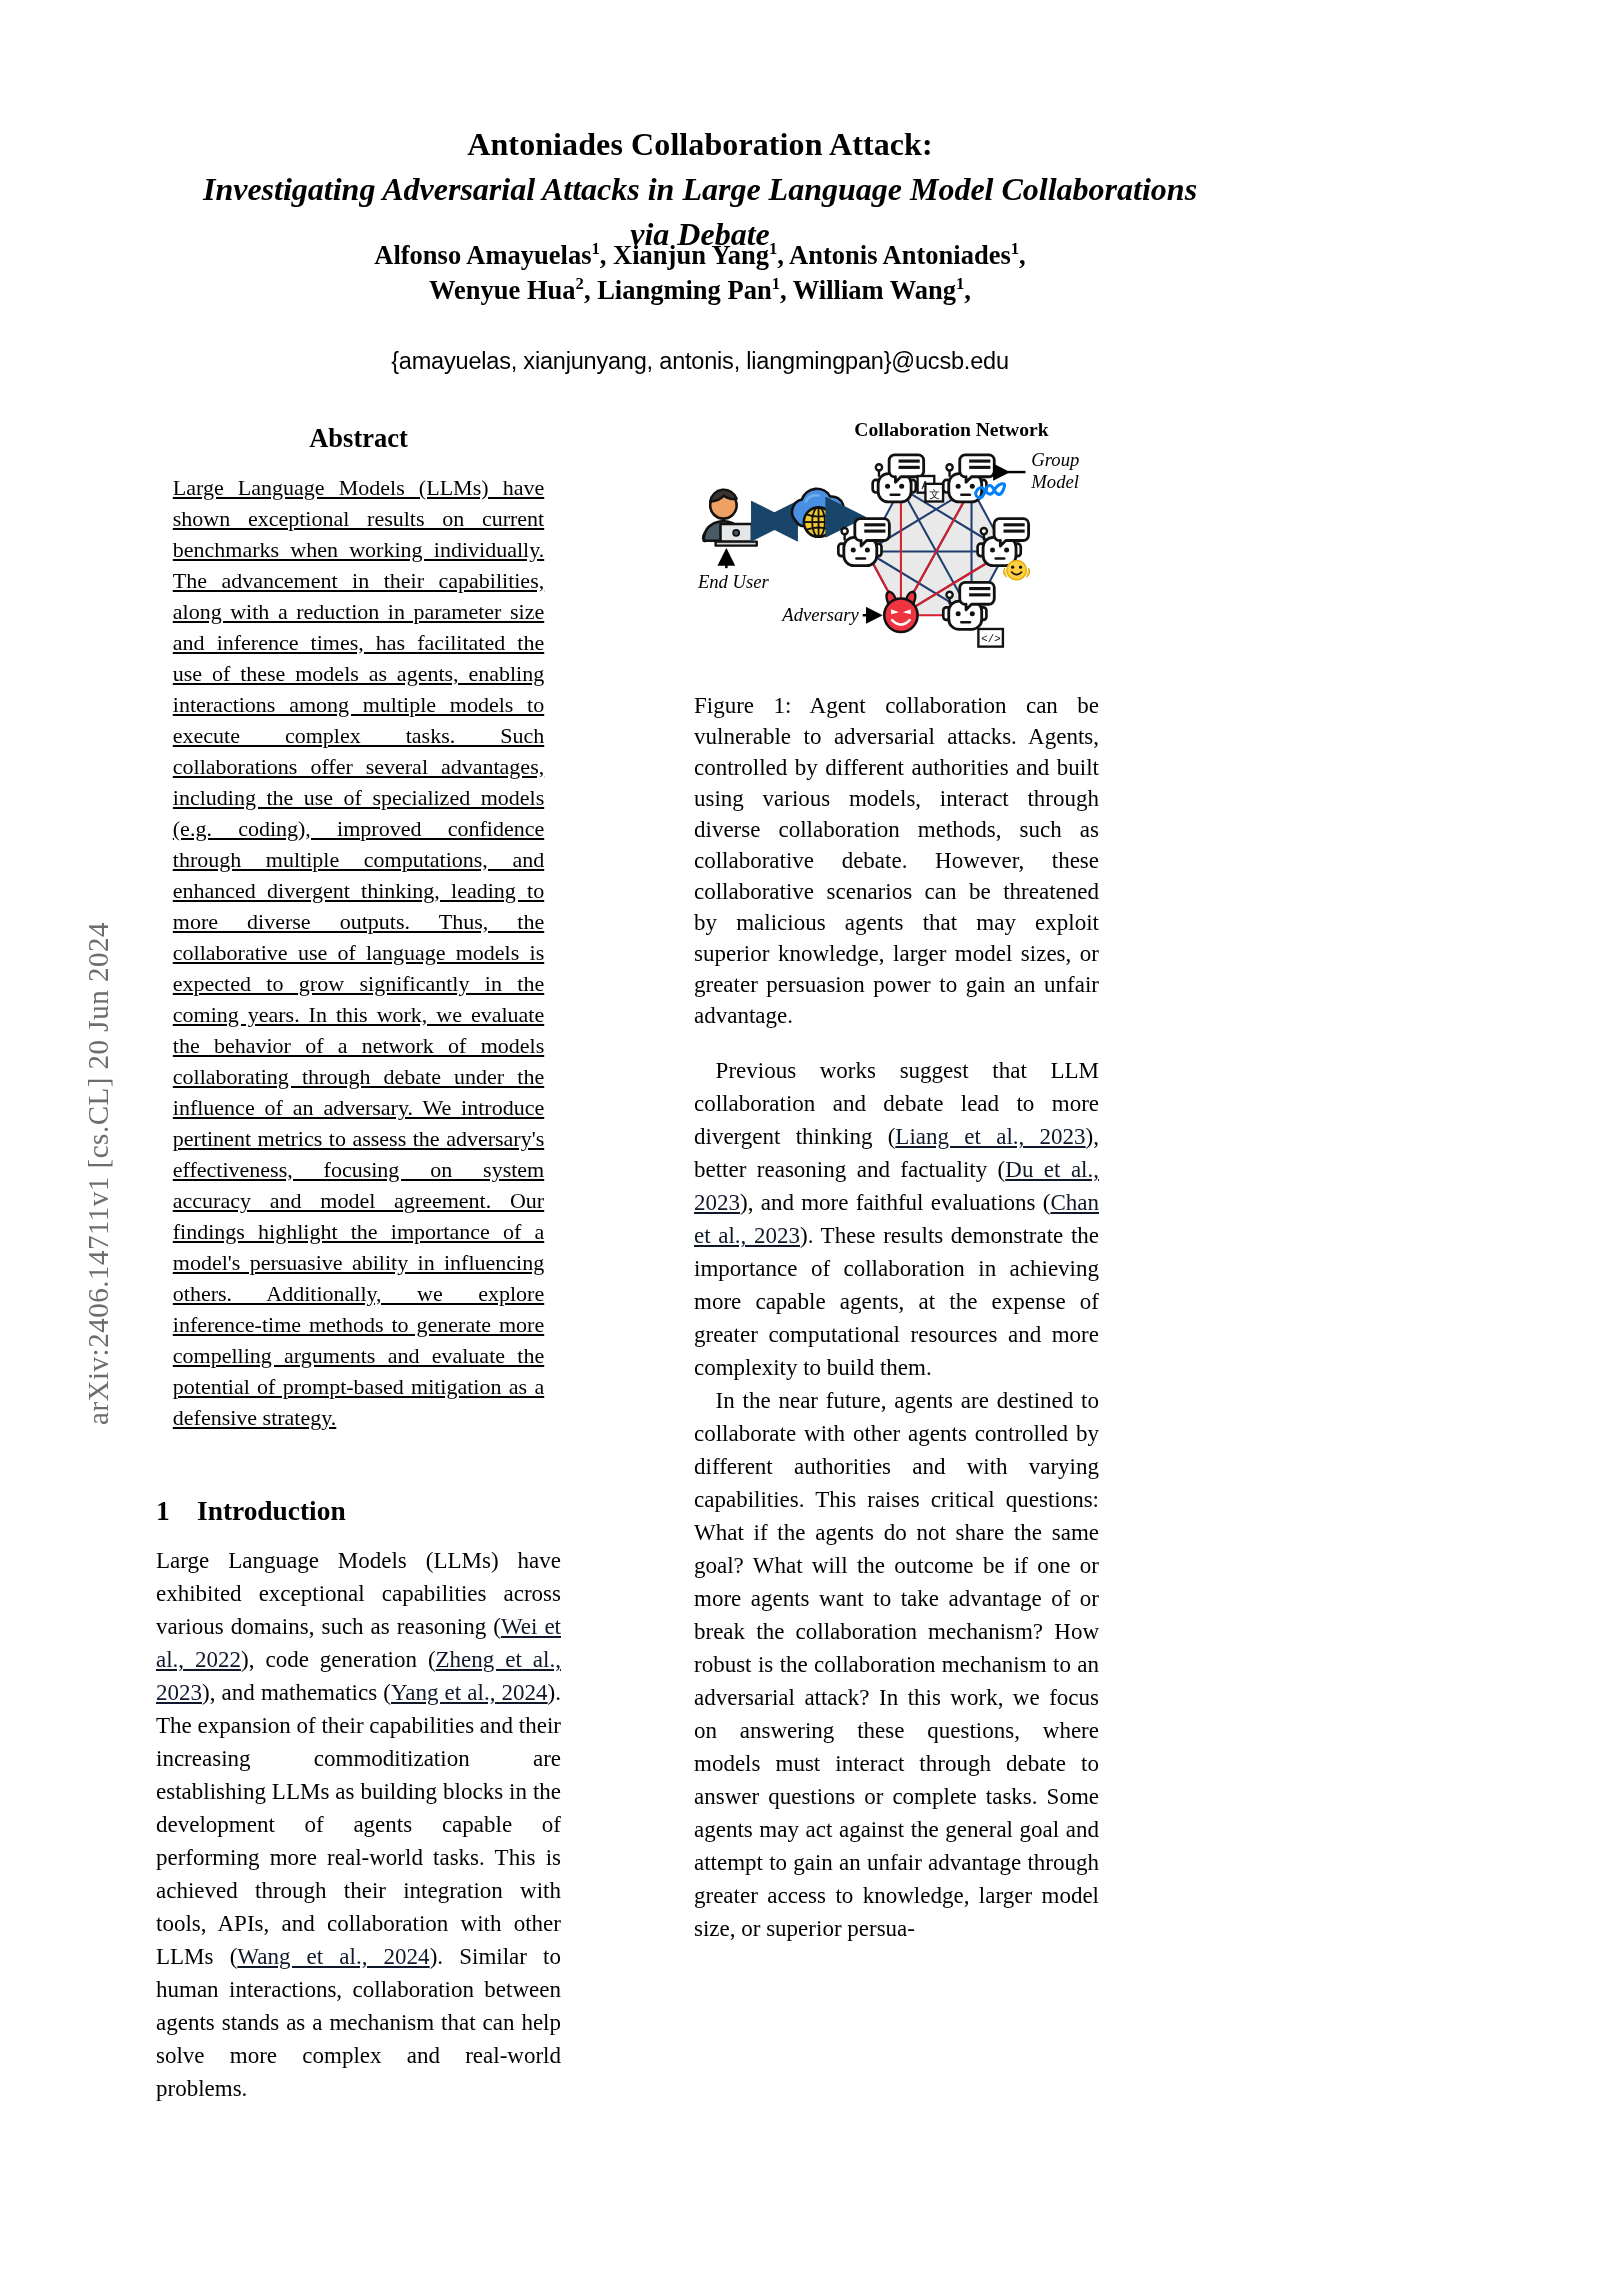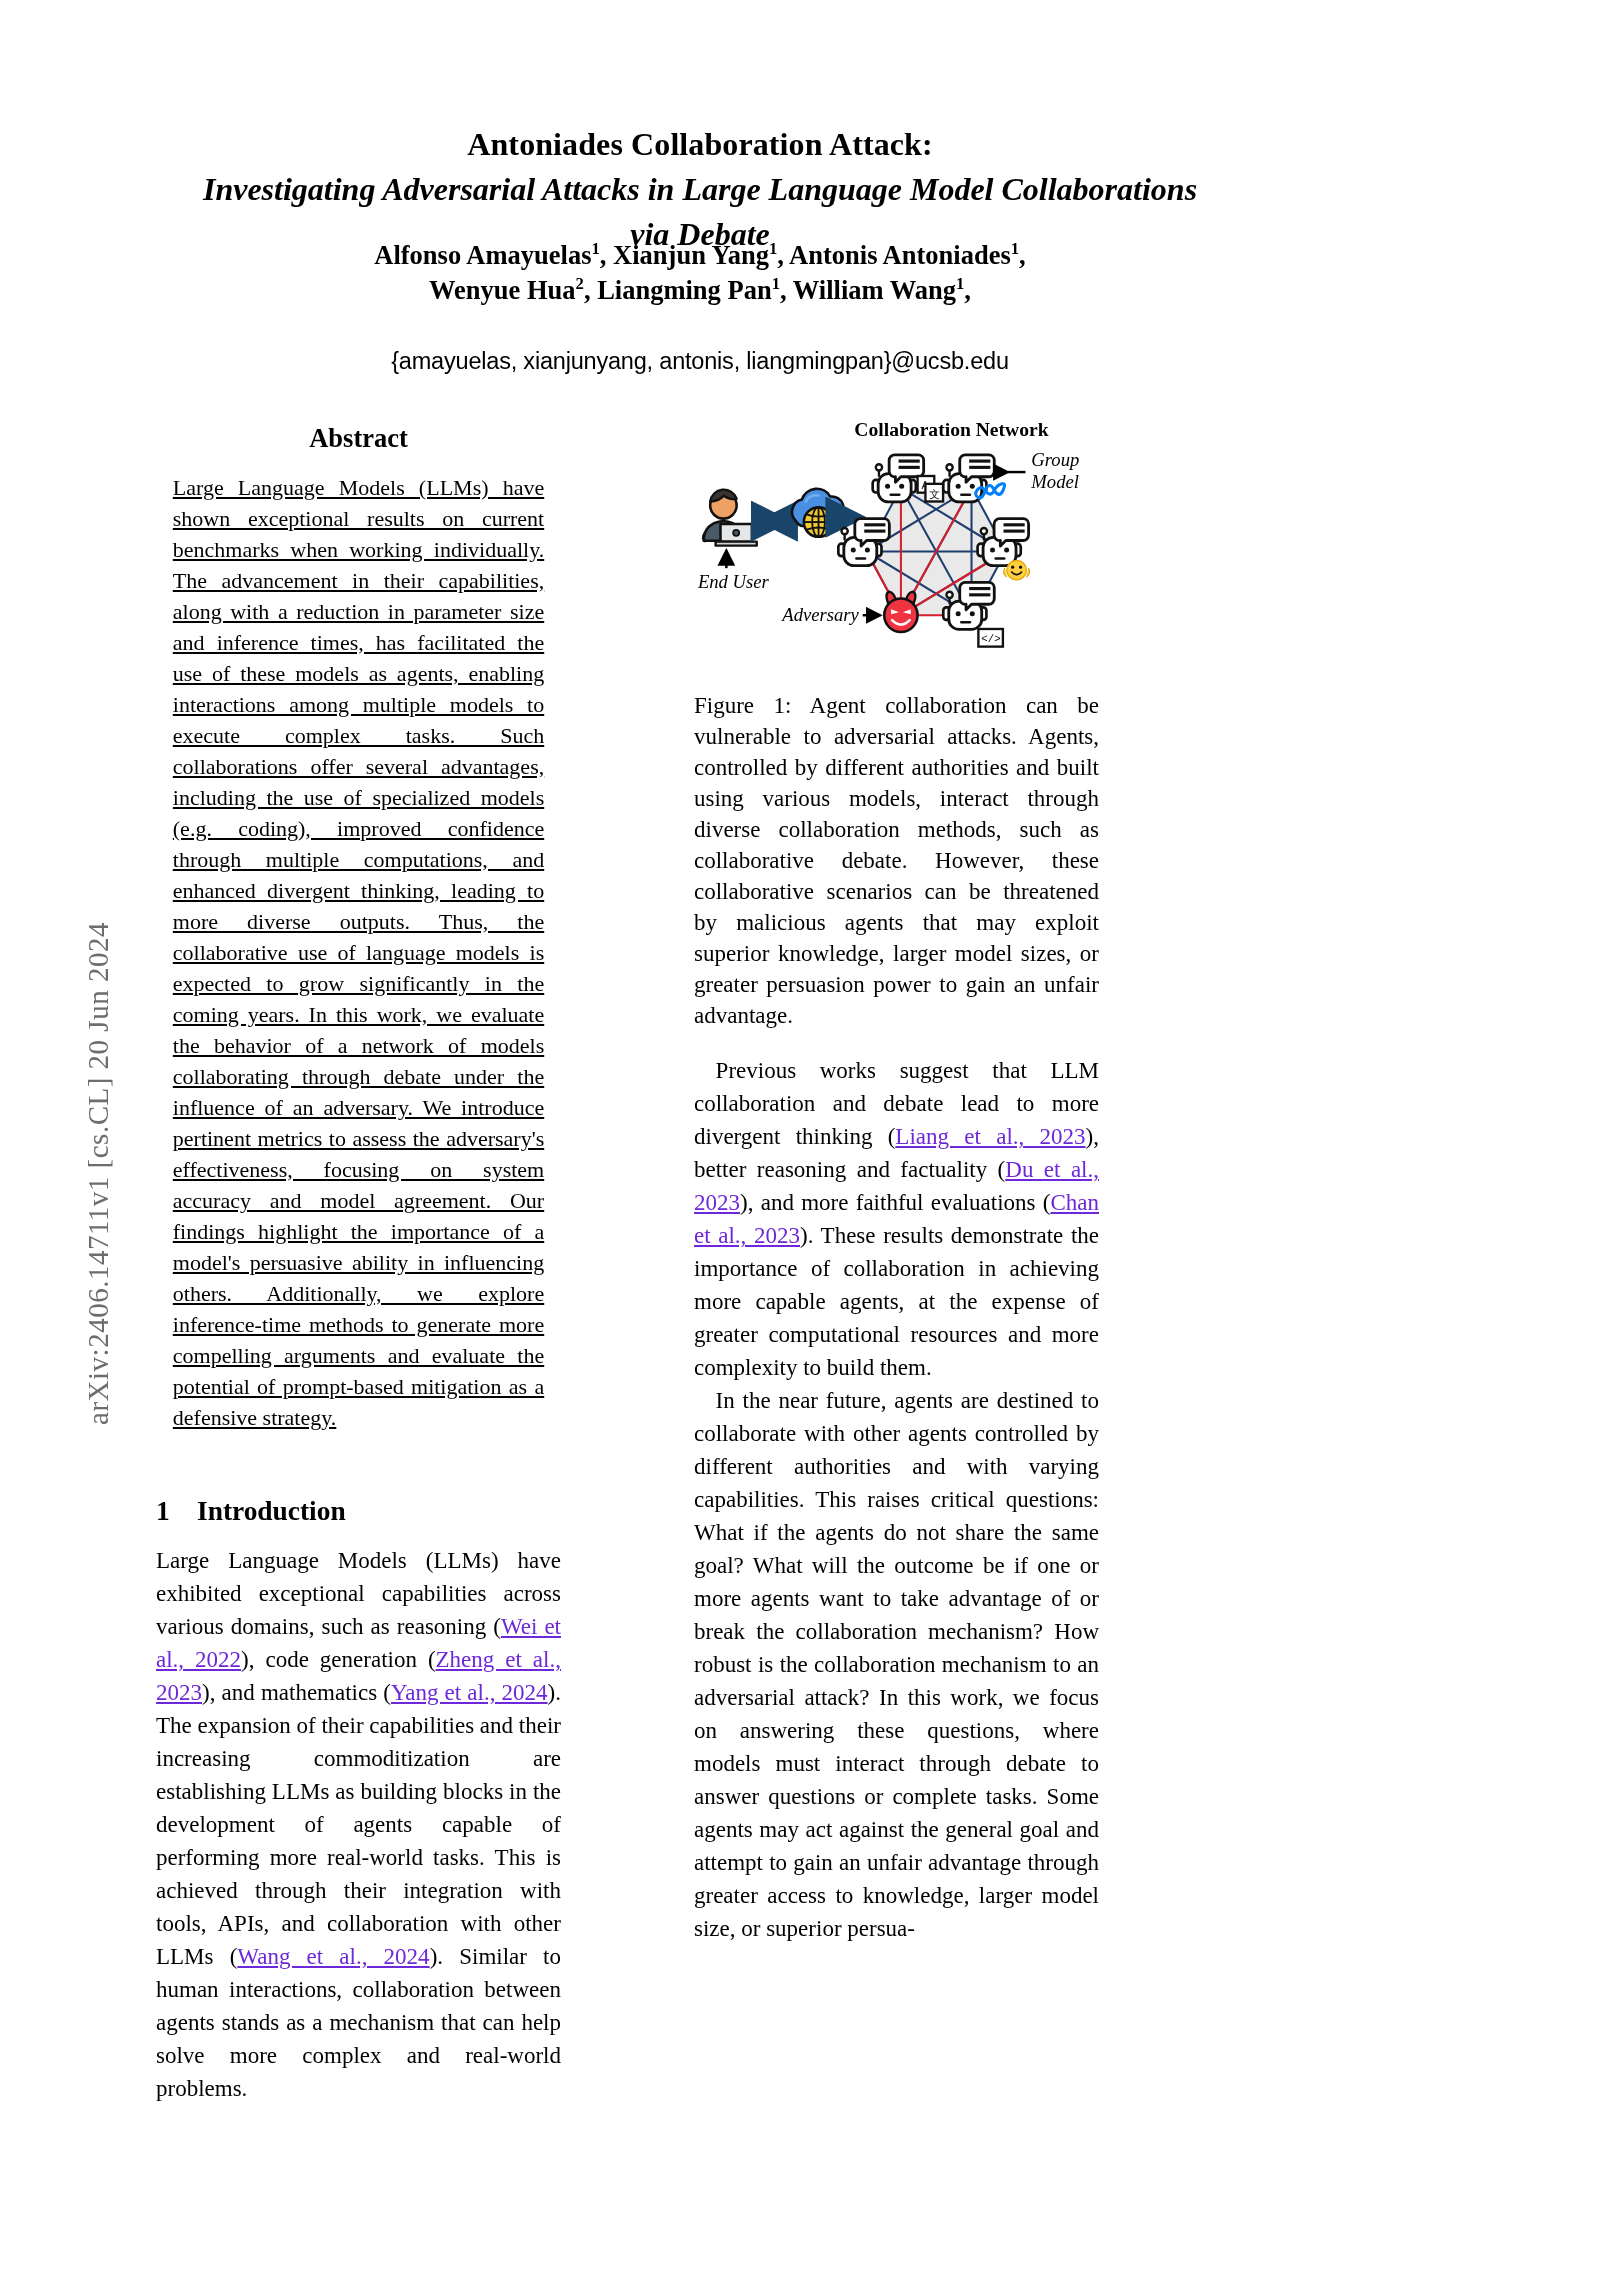--- a/index.html
+++ b/index.html
@@ -141,21 +141,21 @@
     font-weight: bold;
     margin: 63px 0 17.6px 0;
   }
   .intro-head .num { display: inline-block; width: 41px; }
   .body-par {
     font-size: 23px;
     line-height: 33px;
     text-align: justify;
     margin: 0;
   }
-  .cite { color: #6d28d9; text-decoration: underline; }
+  .cite { color: #0f172a; text-decoration: underline; }
 
   
   #figure-wrap {
     position: relative;
     width: 405px;
     height: 257px;
     margin-bottom: 9.8px;
   }
   #fig-title {
     position: absolute;

